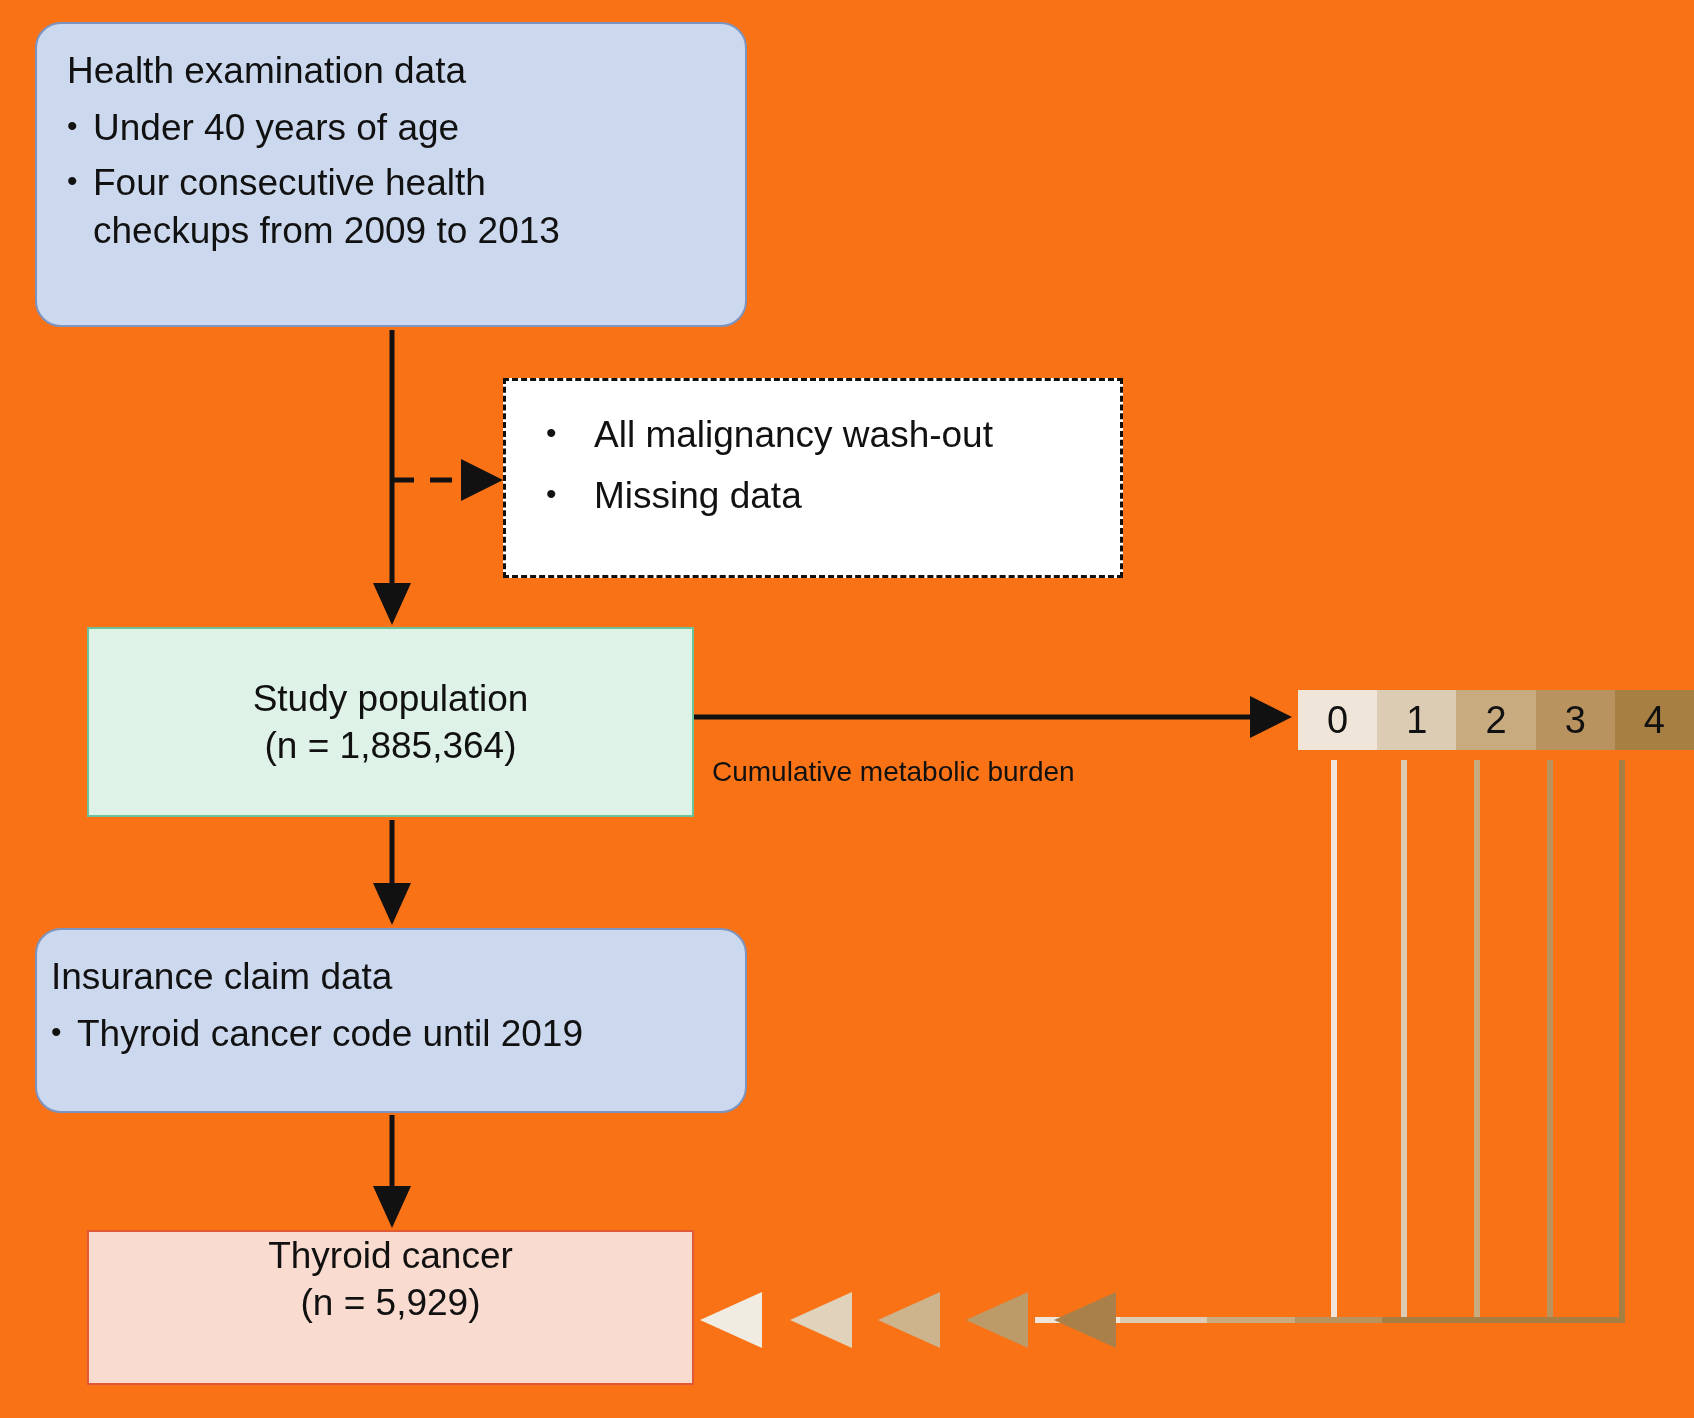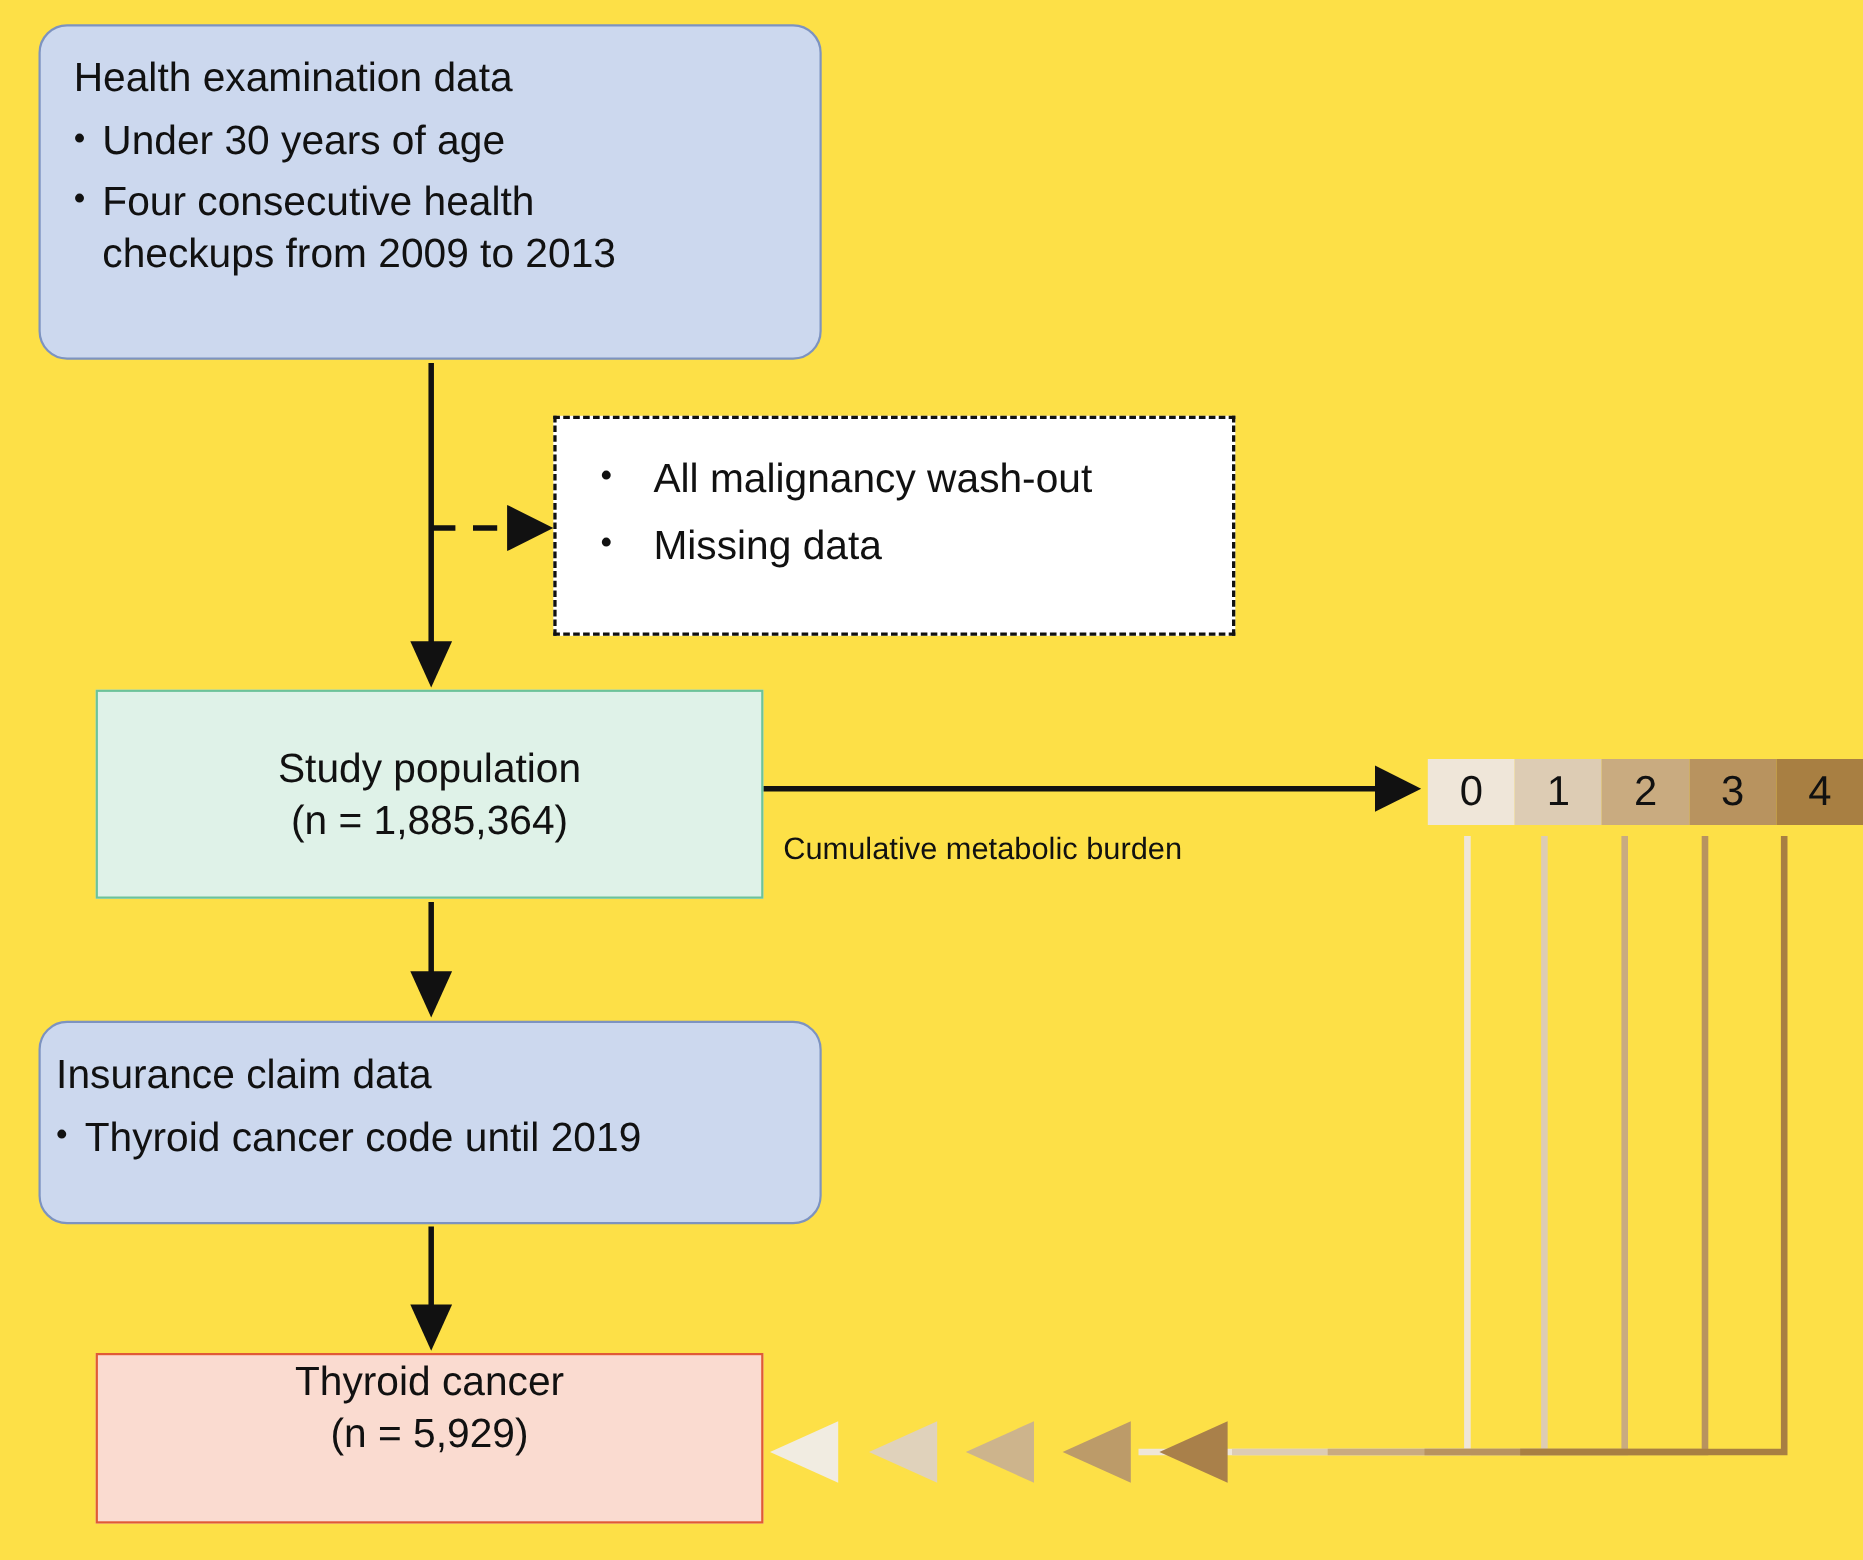--- a/index.html
+++ b/index.html
@@ -4,21 +4,21 @@
 <style>
   html, body {
     margin: 0;
     padding: 0;
     background: #ffffff;
   }
   #canvas {
     position: relative;
     width: 1694px;
     height: 1418px;
-    background: #fde047;
+    background: #f97316;
     font-family: "Liberation Sans", sans-serif;
     overflow: hidden;
   }
   .box {
     position: absolute;
     box-sizing: border-box;
   }
   .rounded-blue {
     background: #ccd8ee;
     border: 2px solid #7d93c0;
@@ -127,21 +127,21 @@
     <path d="M790,1320 L852,1292 L852,1348 z" fill="#e0d2bb"></path>
     <path d="M878,1320 L940,1292 L940,1348 z" fill="#cdb48c"></path>
     <path d="M966,1320 L1028,1292 L1028,1348 z" fill="#bc9b69"></path>
     <path d="M1054,1320 L1116,1292 L1116,1348 z" fill="#a9804a"></path>
   </svg>
 
   <div class="box rounded-blue" style="left:35px; top:22px; width:712px; height:305px; padding:26px 30px;">
     <div class="title-line">Health examination data</div>
     <div class="bullet-row" style="margin-top:12px;">
       <span class="bullet-dot">•</span>
-      <span>Under 30 years of age</span>
+      <span>Under 40 years of age</span>
     </div>
     <div class="bullet-row" style="margin-top:8px;">
       <span class="bullet-dot">•</span>
       <span>Four consecutive health</span>
     </div>
     <div class="txt" style="margin-left:26px;">checkups from 2009 to 2013</div>
   </div>
 
   <div class="box dashed-box" style="left:503px; top:378px; width:620px; height:200px; padding:22px 40px;">
     <div class="bullet-row" style="margin-top:8px;">

